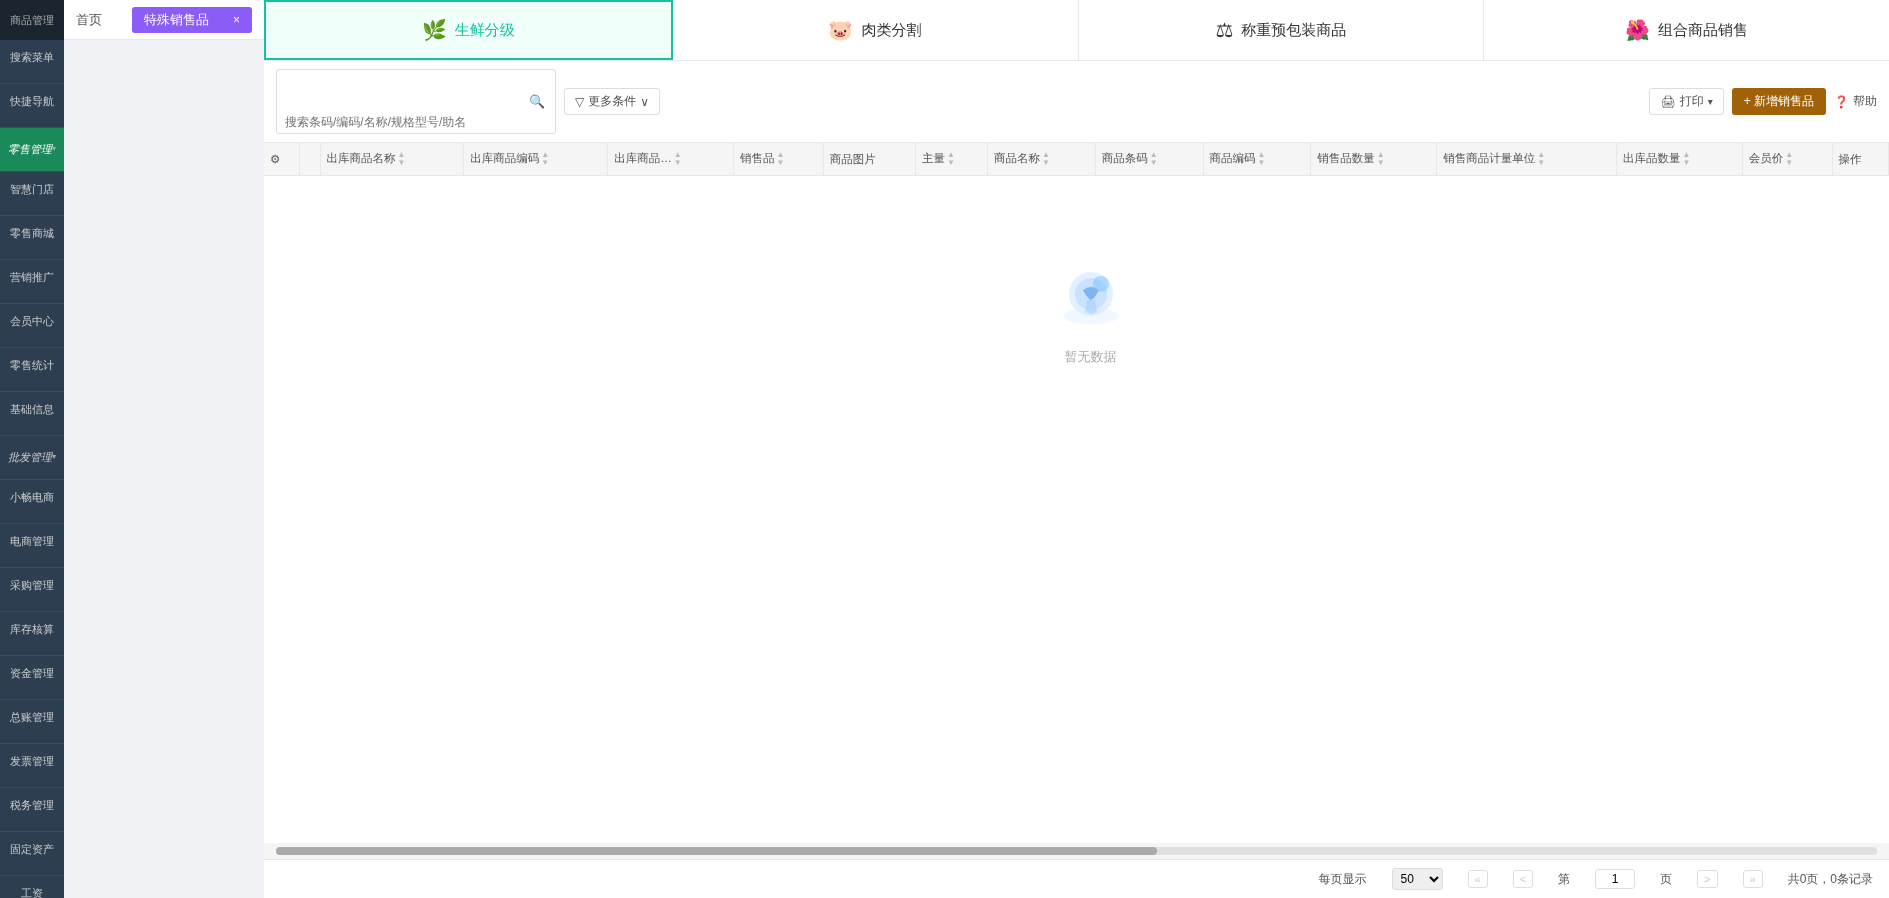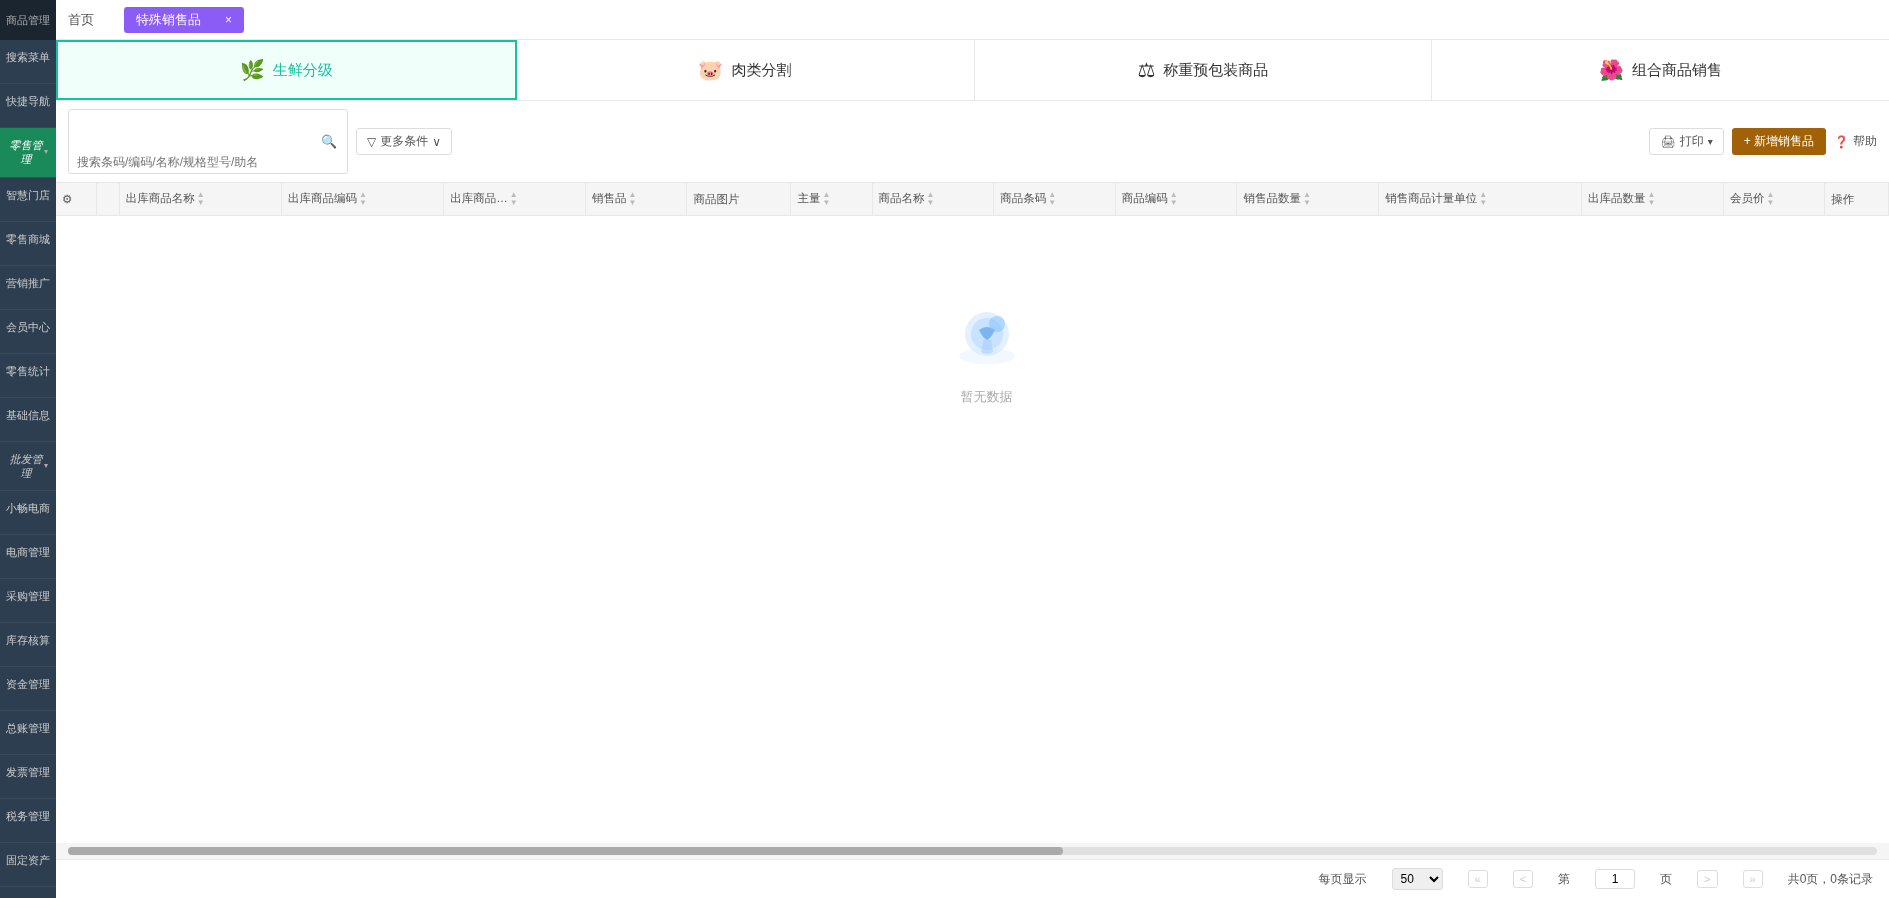--- a/index.html
+++ b/index.html
@@ -1,20 +1,20 @@
 <!DOCTYPE html>
 <html><head>
   <meta charset="utf-8">
   <style>
     * { box-sizing: border-box; margin: 0; padding: 0; font-family: 'Microsoft YaHei', SimHei, Arial, sans-serif; }
     body { display: flex; height: 898px; overflow: hidden; background: #f0f2f5; font-size: 12px; }
 
     
     #sidebar {
-      width: 56px;
+      width: 64px;
       background: #2c3e50;
       color: #fff;
       display: flex;
       flex-direction: column;
       height: 100%;
       overflow-y: auto;
       flex-shrink: 0;
     }
     #sidebar::-webkit-scrollbar { width: 0; }
     .sidebar-logo {
@@ -42,21 +42,21 @@
     }
     .sidebar-item.active { background: #1a8a5a; color: #fff; }
     .sidebar-item.has-arrow { flex-direction: row; justify-content: space-between; padding: 10px 8px; }
     .sidebar-item.has-arrow .label { flex: 1; text-align: center; font-style: italic; }
     .sidebar-arrow { font-size: 8px; color: #aaa; }
 
     
     #main {
       flex: 1;
       display: flex;
-      flex-direction: column;
+      flex-direction: row;
       height: 100%;
       overflow: hidden;
     }
 
     
     #topbar {
       background: #fff;
       height: 40px;
       display: flex;
       align-items: center;

